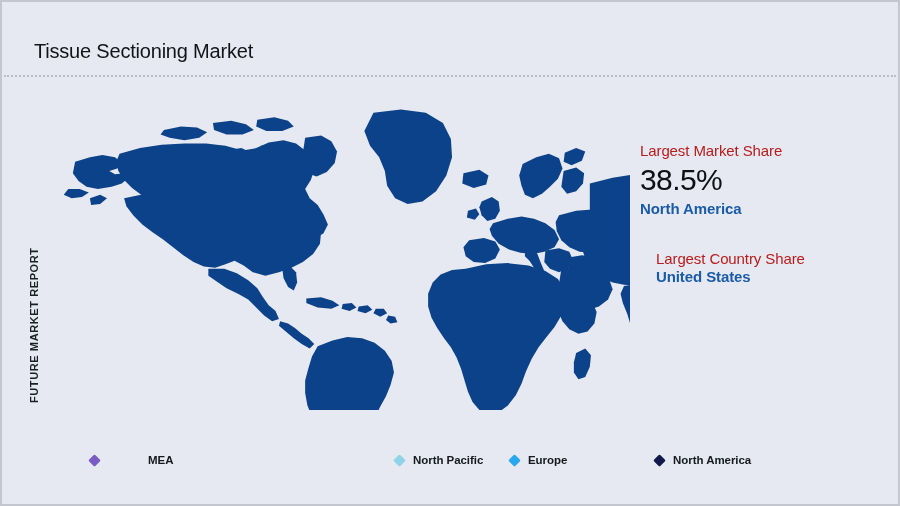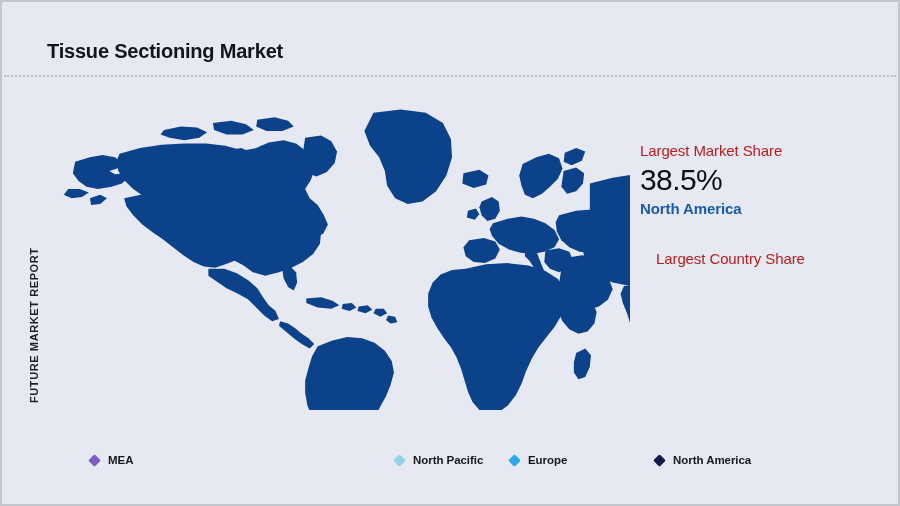--- a/index.html
+++ b/index.html
@@ -22,24 +22,24 @@
 
   
   #header {
     position: absolute;
     left: 0; top: 0;
     width: 100%;
     height: 73px;
   }
   #title {
     position: absolute;
-    left: 45px;
+    left: 32px;
     top: 38px;
     font-size: 20px;
-    font-weight: bold;
+    font-weight: normal;
     color: #111418;
     letter-spacing: -0.2px;
     white-space: nowrap;
   }
   #subtitle {
     position: absolute;
     right: 26px;
     top: 38px;
     font-size: 20px;
     font-weight: bold;
@@ -289,25 +289,26 @@
   </div>
 
   <div id="stats">
     <div class="stat-block">
       <div class="stat-label">Largest Market Share</div>
       <div class="stat-value">38.5%</div>
       <div class="stat-region">North America</div>
     </div>
     <div class="stat-block">
       <div class="stat-label">Largest Country Share</div>
+      <div class="stat-region">United States</div>
     </div>
   </div>
 
   <div id="legend">
-    <div class="legend-item" style="left: 0px;">
+    <div class="legend-item" style="left: 0px; gap: 40px;">
       <span class="legend-dot" style="background: rgb(123, 91, 196);"></span>
       <span class="legend-text">MEA</span>
     </div>
     <div class="legend-item" style="left: 305px;">
       <span class="legend-dot" style="background: rgb(142, 211, 232);"></span>
       <span class="legend-text">North Pacific</span>
     </div>
     <div class="legend-item" style="left: 420px;">
       <span class="legend-dot" style="background: rgb(42, 168, 239);"></span>
       <span class="legend-text">Europe</span>

